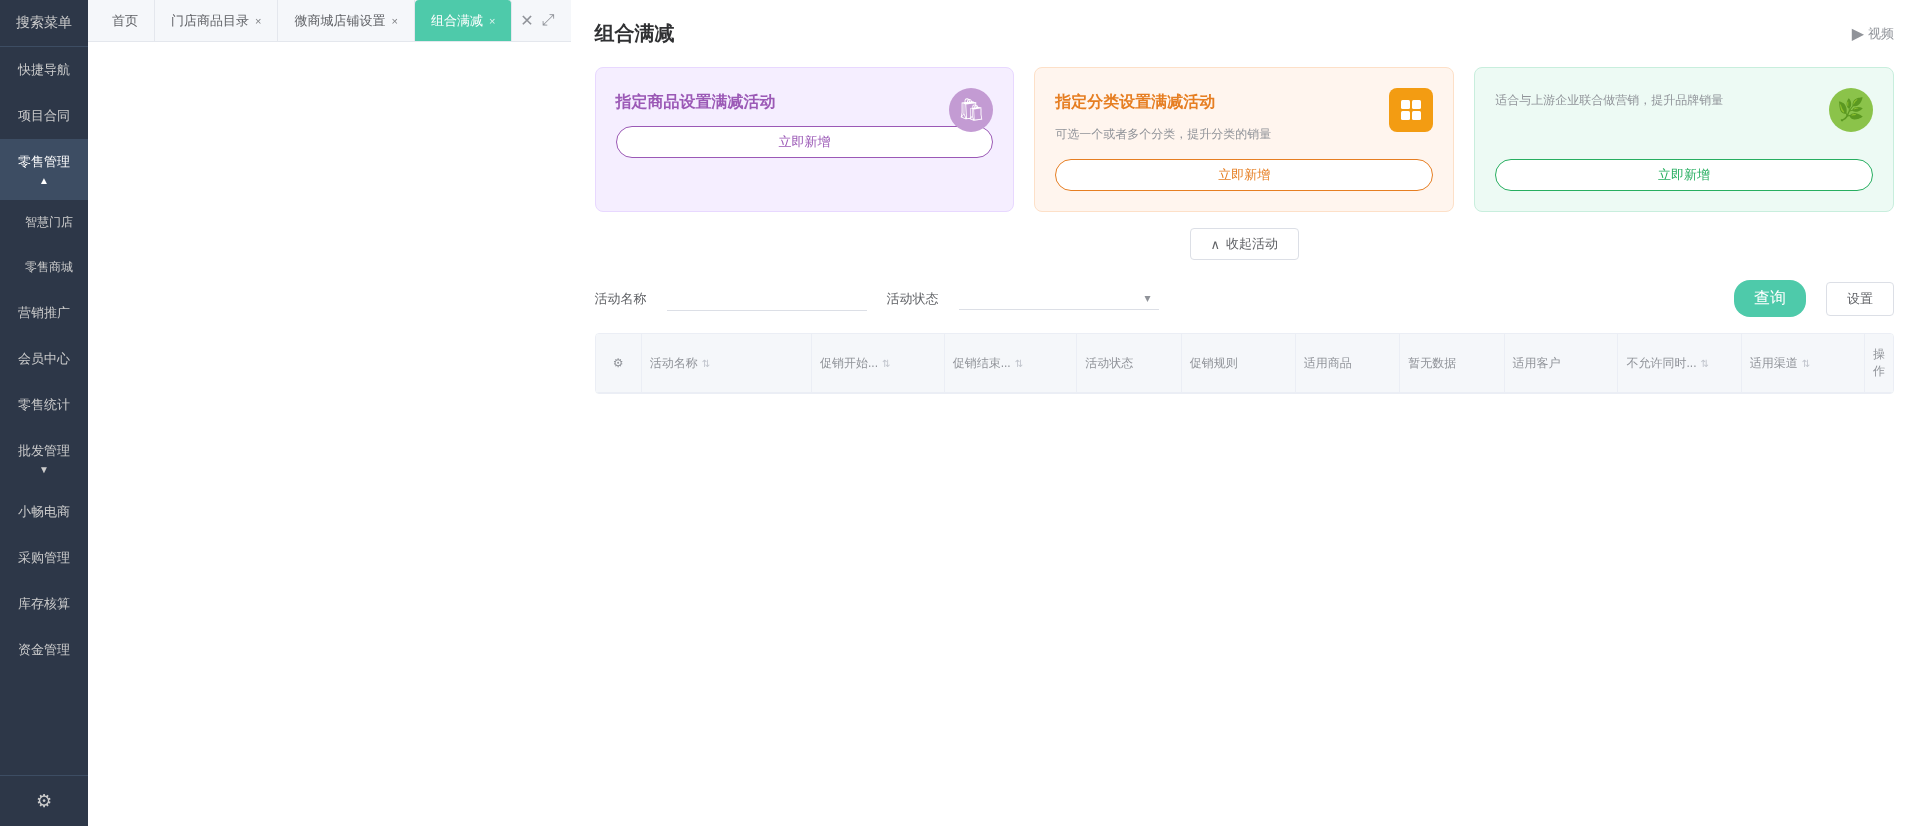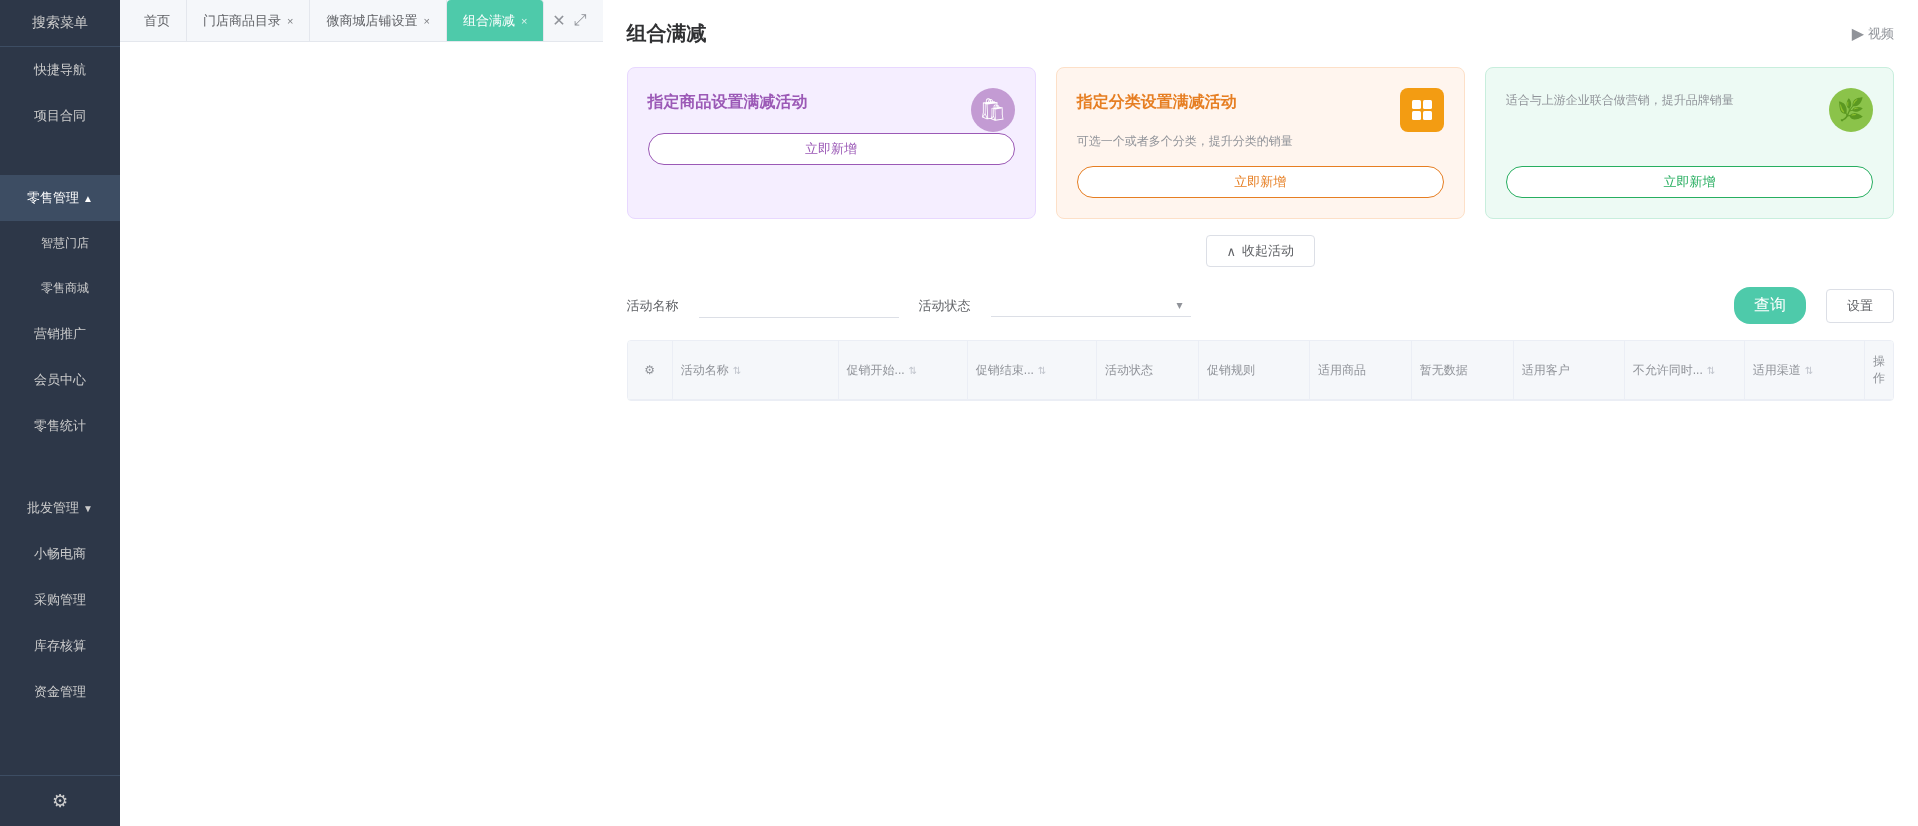--- a/index.html
+++ b/index.html
@@ -1,20 +1,20 @@
 <!DOCTYPE html>
 <html><head>
   <meta charset="utf-8">
   <style>
     * { margin: 0; padding: 0; box-sizing: border-box; }
     body { font-family: "Microsoft YaHei", "PingFang SC", sans-serif; display: flex; width: 1918px; height: 826px; overflow: hidden; background: #f5f5f5; }
 
     
     .sidebar {
-      width: 120px;
+      width: 88px;
       background: #2d3748;
       display: flex;
       flex-direction: column;
       align-items: center;
       height: 100%;
       flex-shrink: 0;
     }
     .sidebar-search {
       width: 100%;
       padding: 14px 0;
@@ -31,21 +31,21 @@
       color: #ccc;
       font-size: 13px;
       cursor: pointer;
       display: flex;
       align-items: center;
       justify-content: center;
       gap: 4px;
     }
     .sidebar-item.active { color: #fff; background: #3d4d63; }
     .sidebar-item .arrow { font-size: 10px; }
-    .sidebar-item.has-sub { justify-content: center; margin-top: 36px; }
+    .sidebar-item.has-sub { flex-direction: column; justify-content: center; }
     .sidebar-footer {
       margin-top: auto;
       width: 100%;
       padding: 14px 0;
       text-align: center;
       color: #ccc;
       font-size: 18px;
       cursor: pointer;
       border-top: 1px solid #3d4d63;
     }
@@ -133,21 +133,21 @@
       padding: 24px 20px 20px;
       position: relative;
       min-height: 140px;
       display: flex;
       flex-direction: column;
     }
     .card-purple { background: #f5eeff; border: 1px solid #e8d8ff; }
     .card-orange { background: #fff5ee; border: 1px solid #fde0c8; }
     .card-green { background: #edfaf4; border: 1px solid #c8eedd; }
 
-    .card-title { font-size: 16px; font-weight: 600; margin-bottom: 20px; }
+    .card-title { font-size: 16px; font-weight: 600; margin-bottom: 13px; }
     .card-purple .card-title { color: #9b59b6; }
     .card-orange .card-title { color: #e67e22; }
     .card-green .card-title { color: #27ae60; }
 
     .card-desc { font-size: 12px; color: #909399; margin-bottom: 16px; flex: 1; }
 
     .card-icon {
       position: absolute;
       right: 20px;
       top: 20px;

